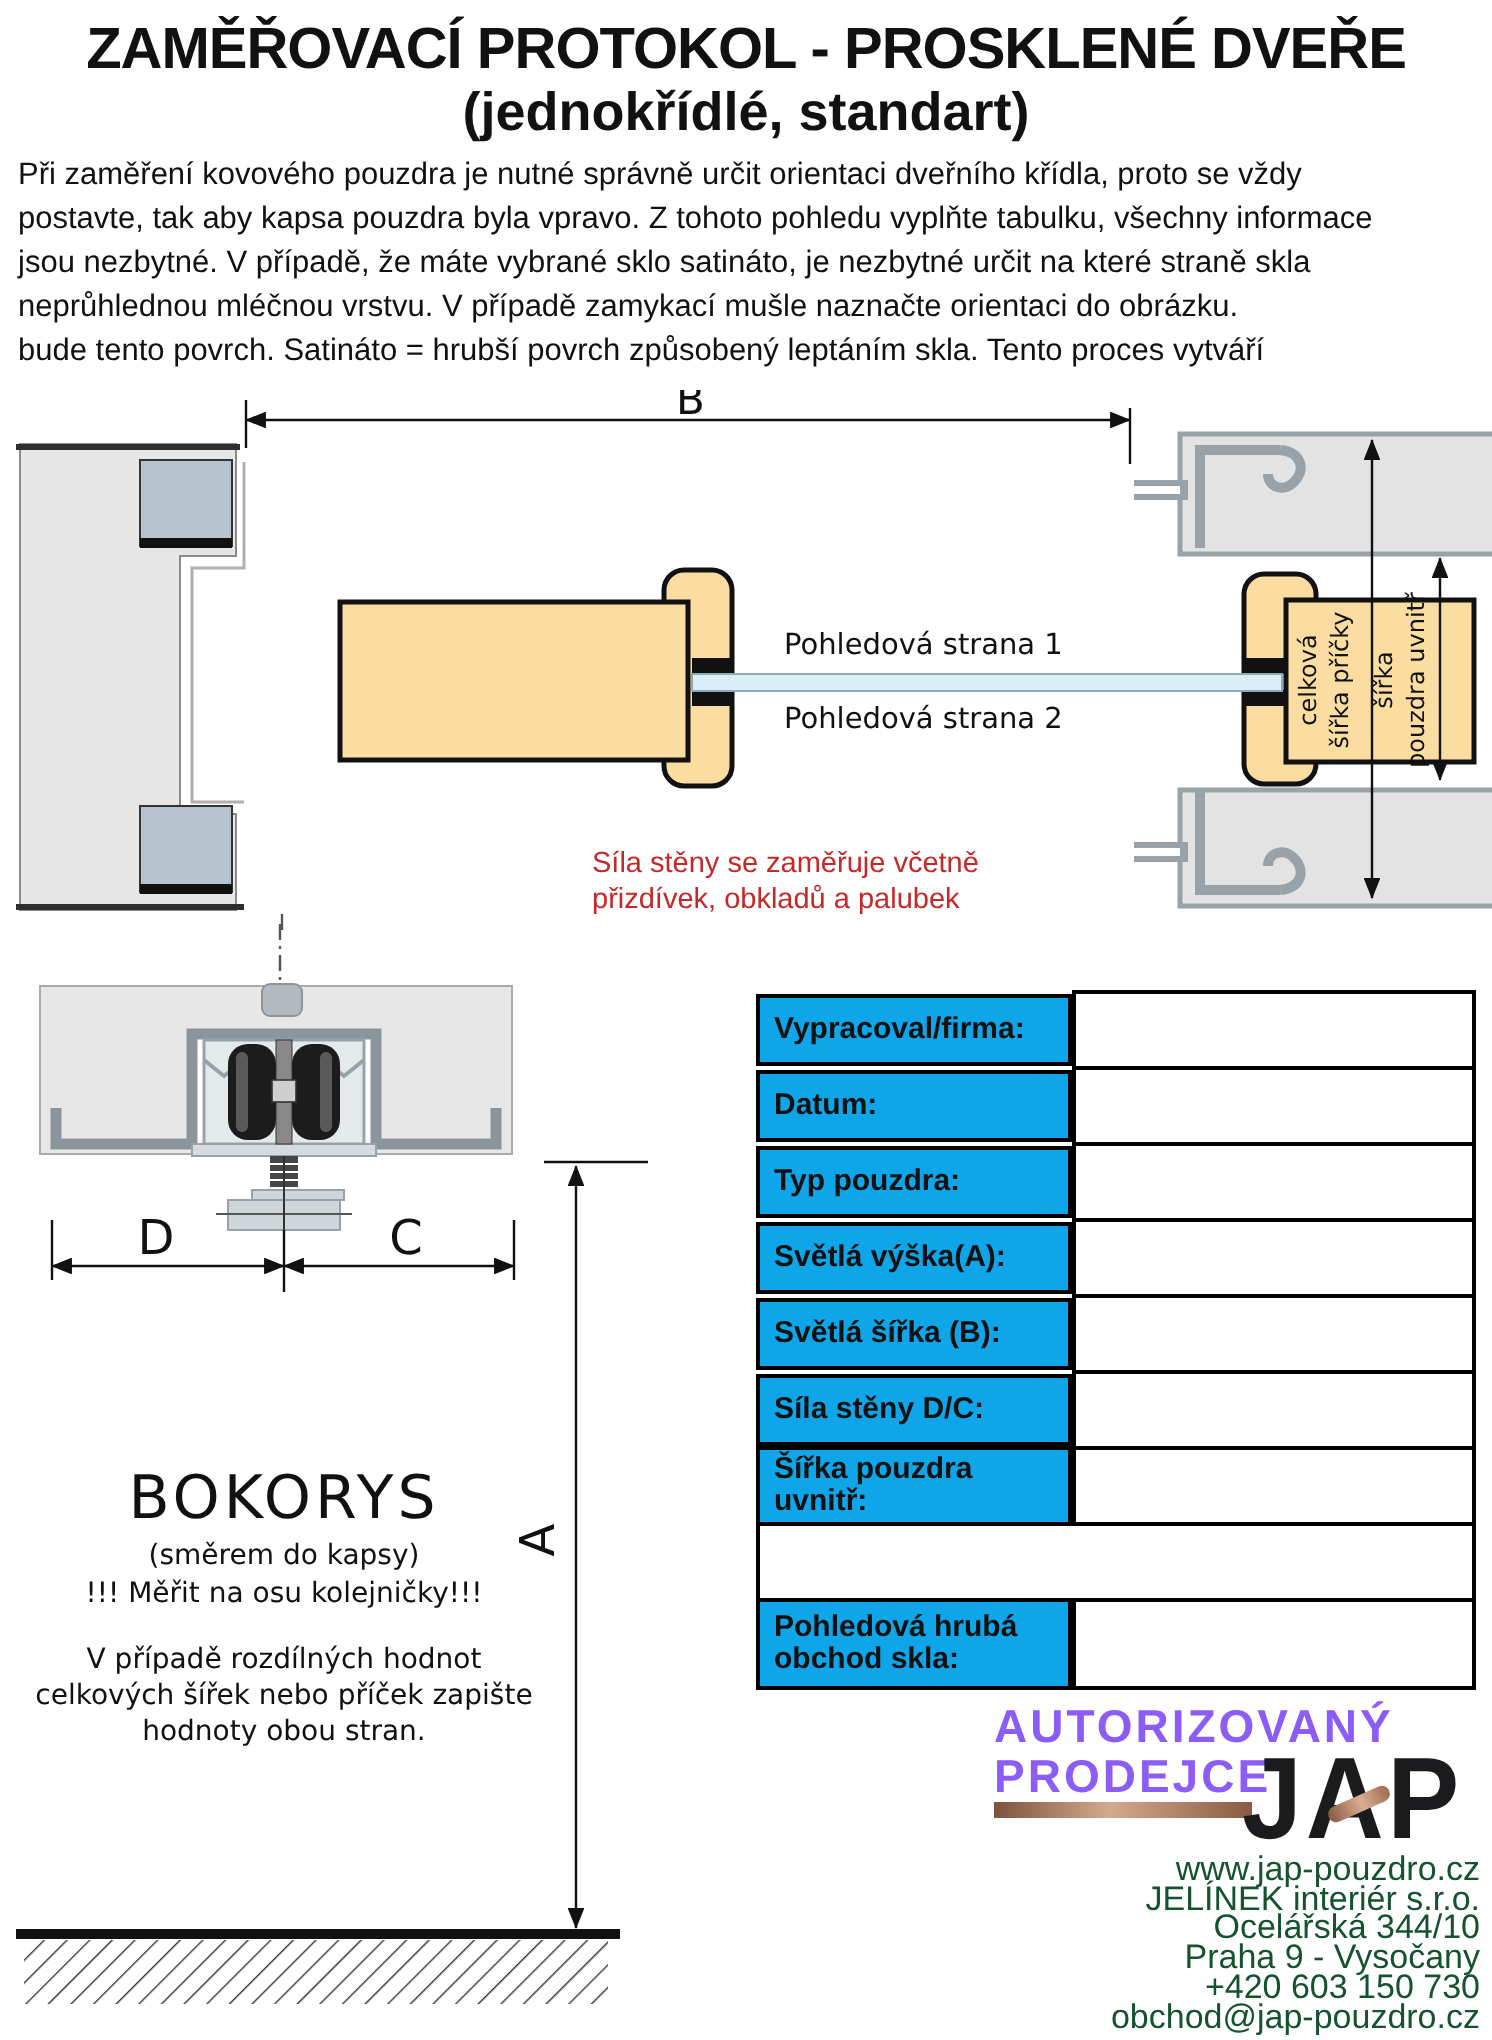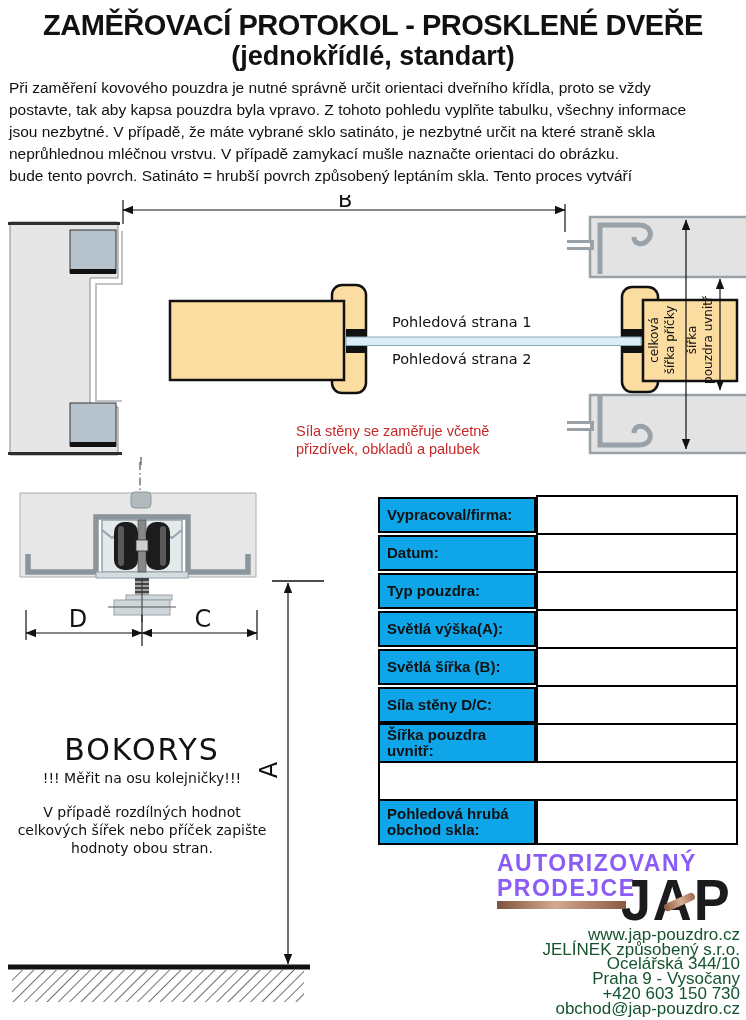--- a/index.html
+++ b/index.html
@@ -195,20 +195,21 @@
     </g>
 
     <g>
       <line x1="8" y1="507" x2="310" y2="507" stroke="#111" stroke-width="5"></line>
       <rect x="12" y="510" width="292" height="32" fill="url(#hatch)"></rect>
     </g>
   </svg>
 
   <div class="boktext">
     <div class="bokh">BOKORYS</div>
+    <div class="boks">(směrem do kapsy)</div>
     <div class="boks">!!! Měřit na osu kolejničky!!!</div>
     <div class="bokn">
       <div>V případě rozdílných hodnot</div>
       <div>celkových šířek nebo příček zapište</div>
       <div>hodnoty obou stran.</div>
     </div>
   </div>
 
   <div class="ztable">
     <div class="zrow">
@@ -249,20 +250,20 @@
   </div>
 
   <div class="auth auth1">AUTORIZOVANÝ</div>
   <div class="auth auth2">PRODEJCE</div>
   <div class="copper-bar"></div>
   <div class="jap">JAP</div>
   <div class="swoosh"></div>
 
   <div class="contacts">
     <div>www.jap-pouzdro.cz</div>
-    <div>JELÍNEK způsobený s.r.o.</div>
+    <div>JELÍNEK interiér s.r.o.</div>
     <div>Ocelářská 344/10</div>
     <div>Praha 9 - Vysočany</div>
     <div>+420 603 150 730</div>
     <div>obchod@jap-pouzdro.cz</div>
   </div>
 
 </div>
 
 </body></html>

